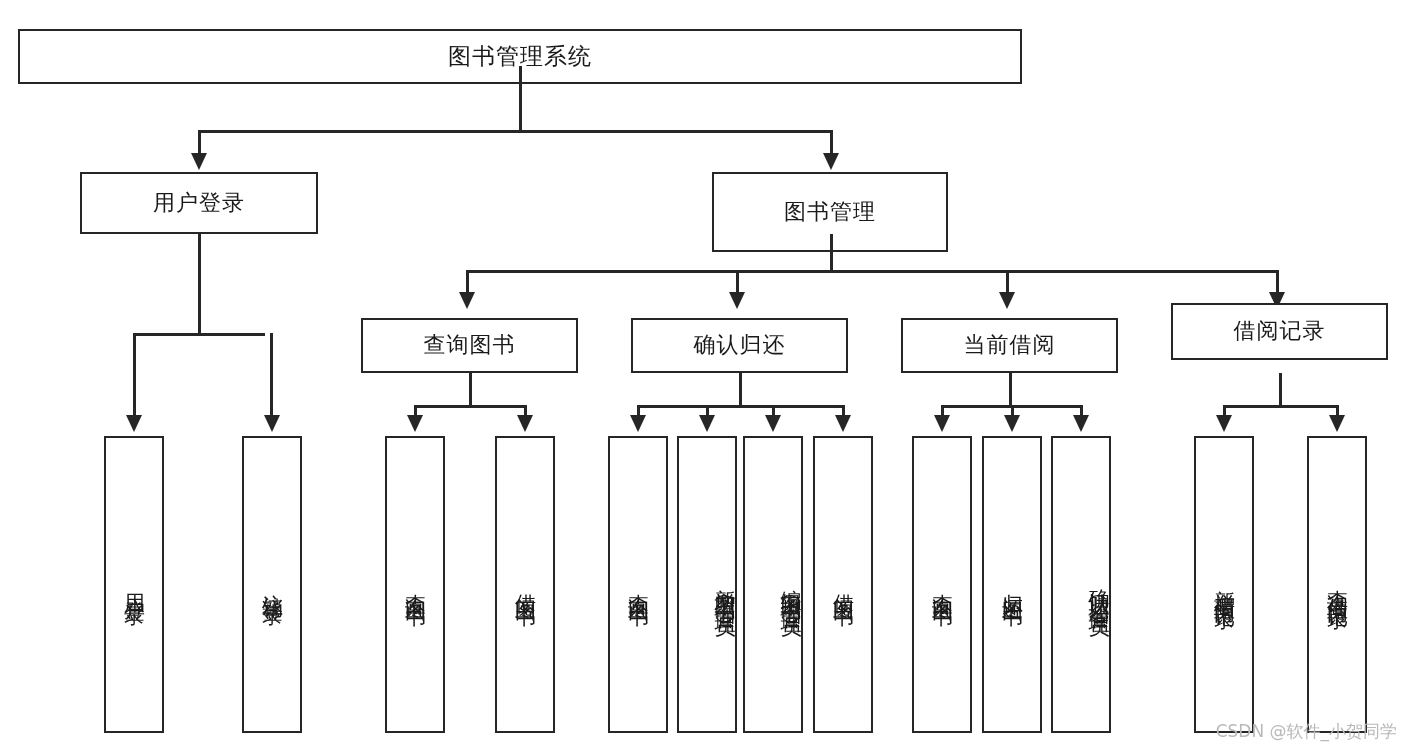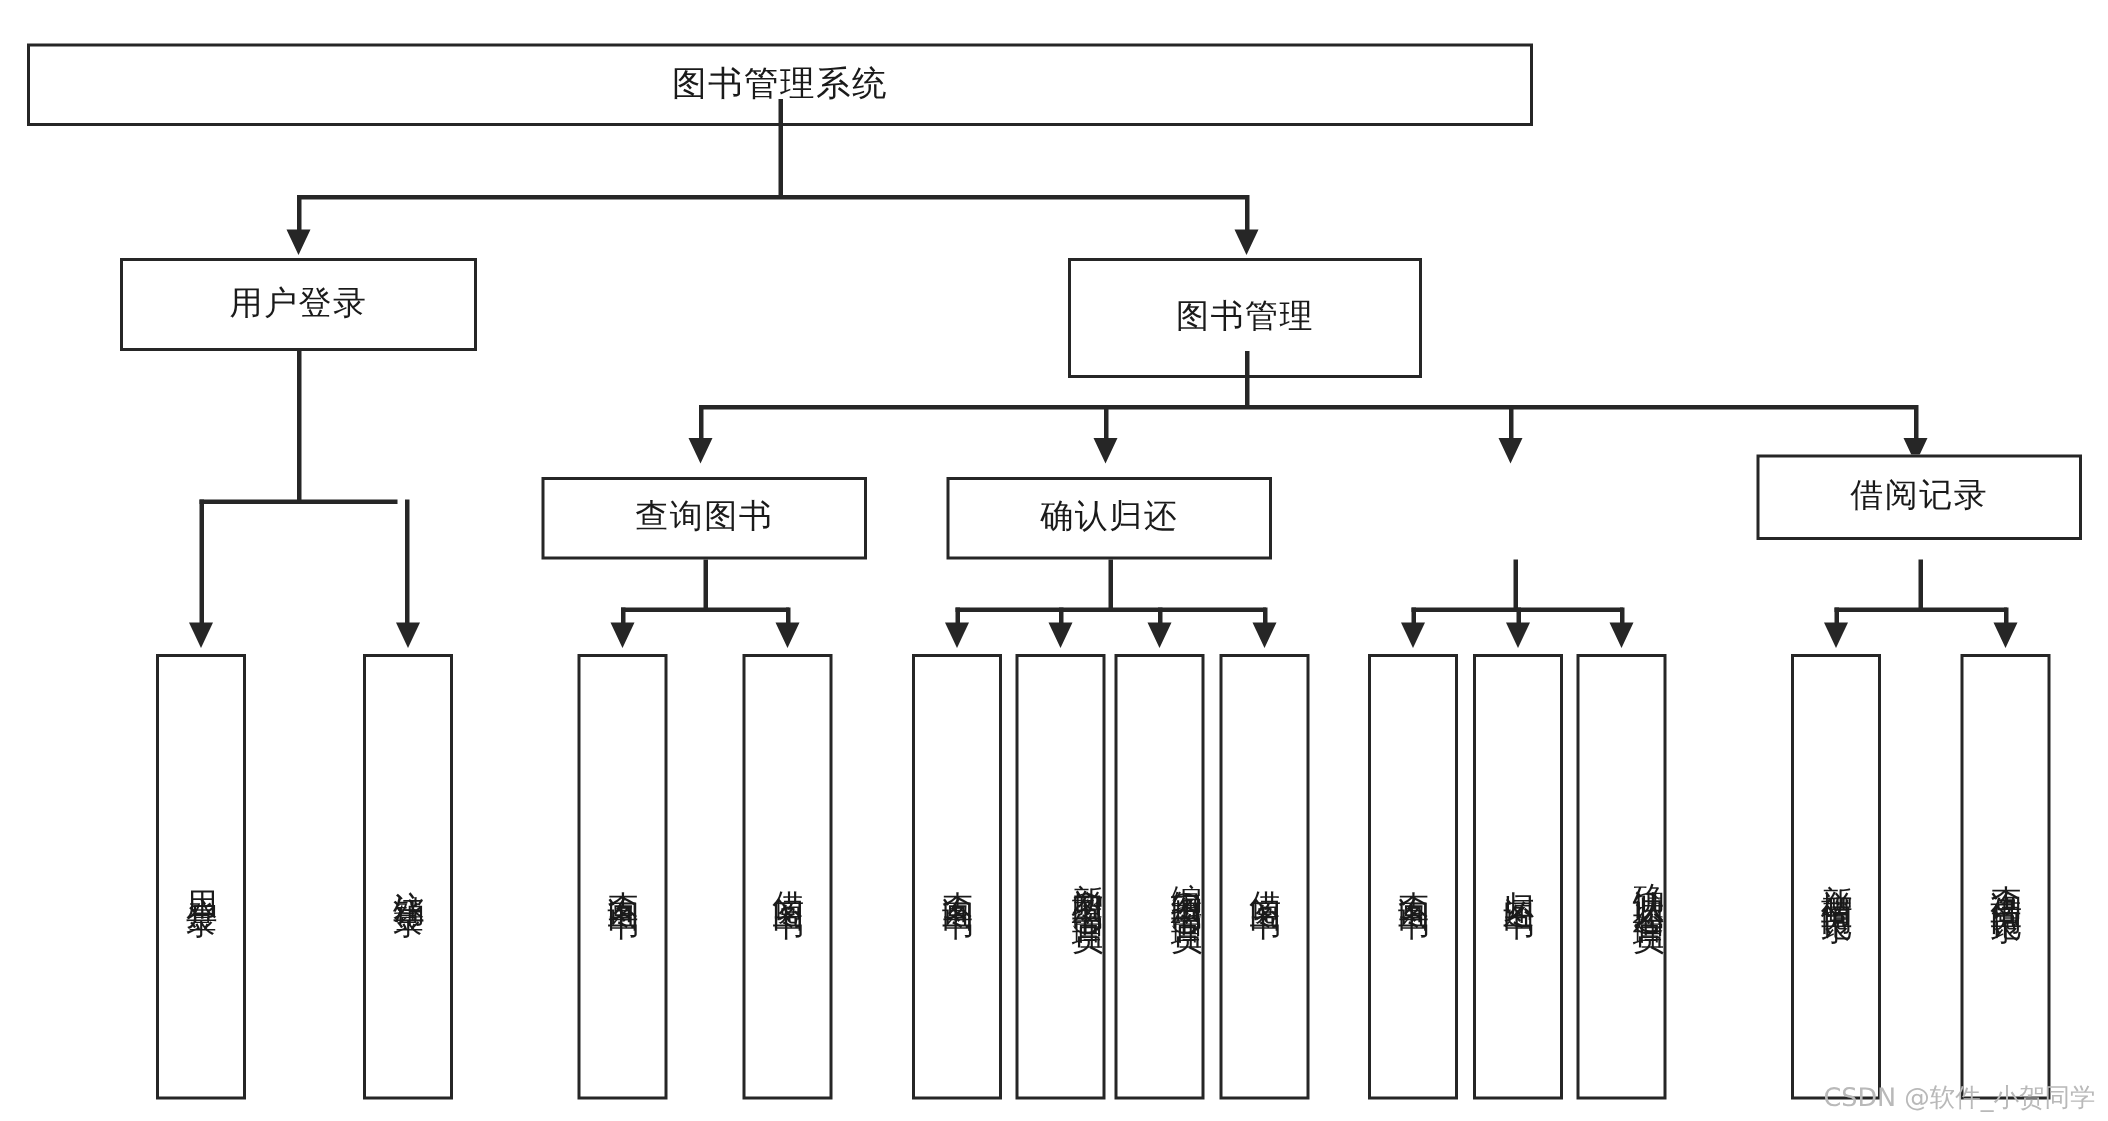--- a/index.html
+++ b/index.html
@@ -112,20 +112,21 @@
   <div class="arrow" style="left:459px; top:292px;"></div>
   <div class="edge vline" style="left:736px; top:270px; height:25px;"></div>
   <div class="arrow" style="left:729px; top:292px;"></div>
   <div class="edge vline" style="left:1006px; top:270px; height:25px;"></div>
   <div class="arrow" style="left:999px; top:292px;"></div>
   <div class="edge vline" style="left:1276px; top:270px; height:25px;"></div>
   <div class="arrow" style="left:1269px; top:292px;"></div>
 
   <div class="node h" style="left:361px; top:318px; width:217px; height:55px;">查询图书</div>
   <div class="node h" style="left:631px; top:318px; width:217px; height:55px;">确认归还</div>
+  <div class="node h" style="left:901px; top:318px; width:217px; height:55px;">当前借阅</div>
   <div class="node h" style="left:1171px; top:303px; width:217px; height:57px;">借阅记录</div>
 
   <div class="edge vline" style="left:469px; top:373px; height:34px;"></div>
   <div class="edge hline" style="left:414px; top:405px; width:112px;"></div>
   <div class="edge vline" style="left:414px; top:405px; height:14px;"></div>
   <div class="arrow" style="left:407px; top:415px;"></div>
   <div class="edge vline" style="left:524px; top:405px; height:14px;"></div>
   <div class="arrow" style="left:517px; top:415px;"></div>
 
   <div class="edge vline" style="left:739px; top:373px; height:34px;"></div>

